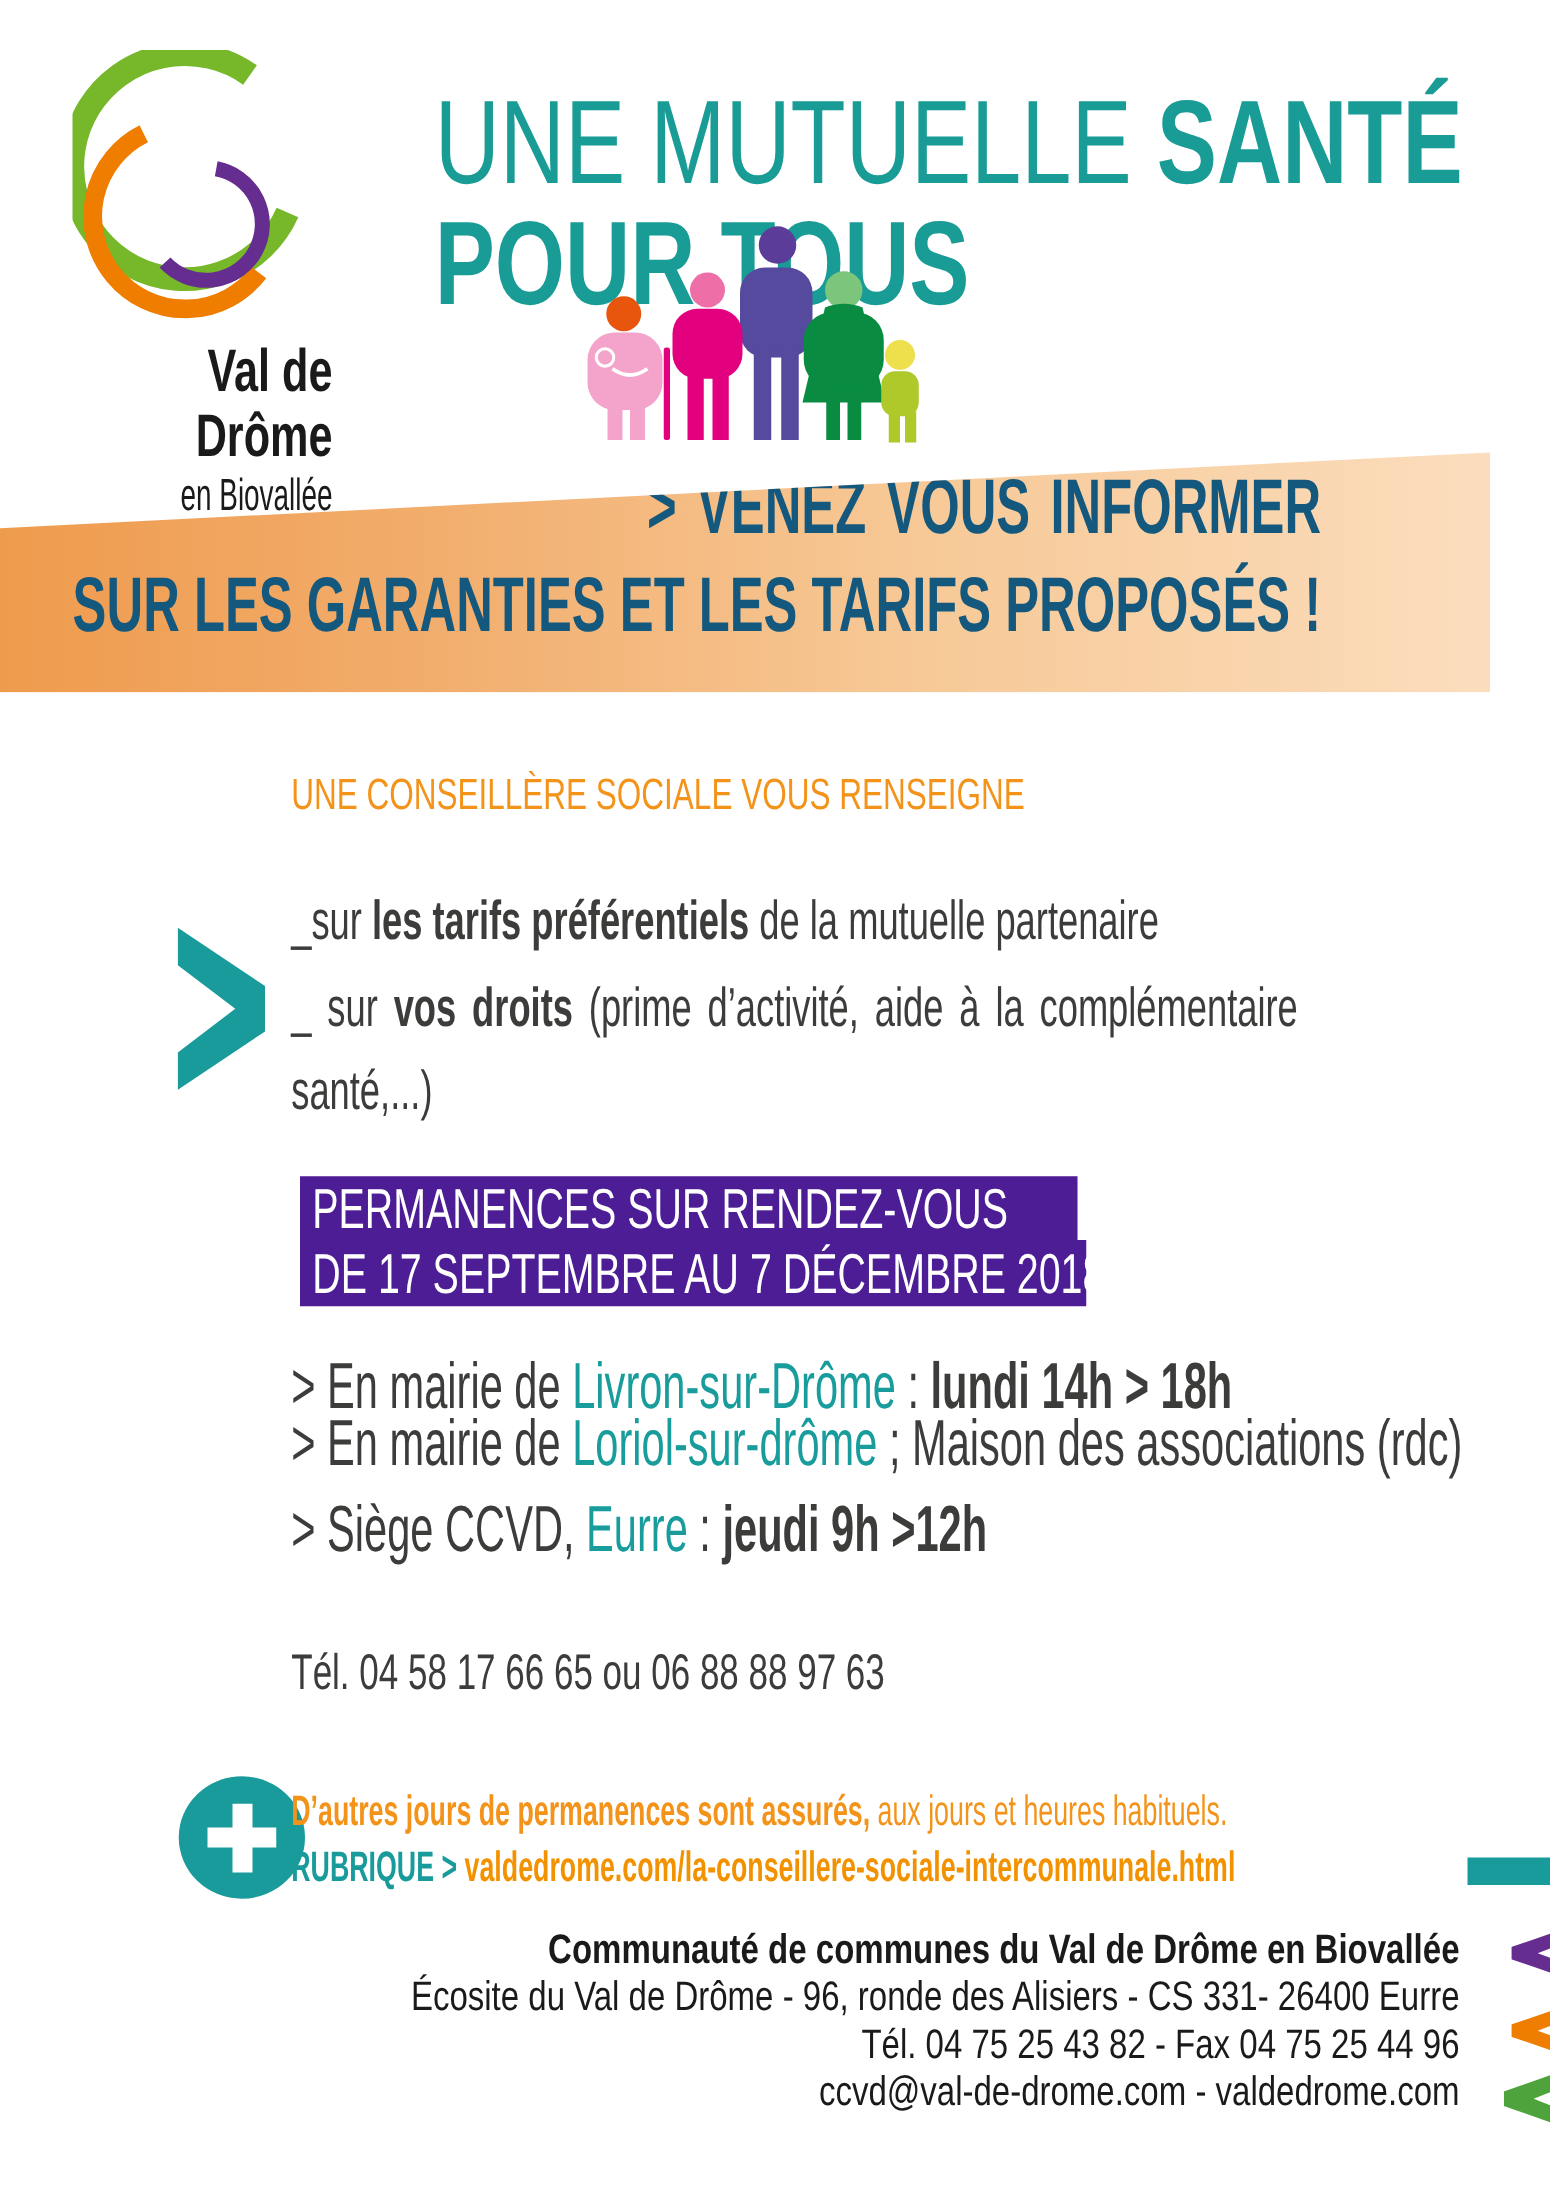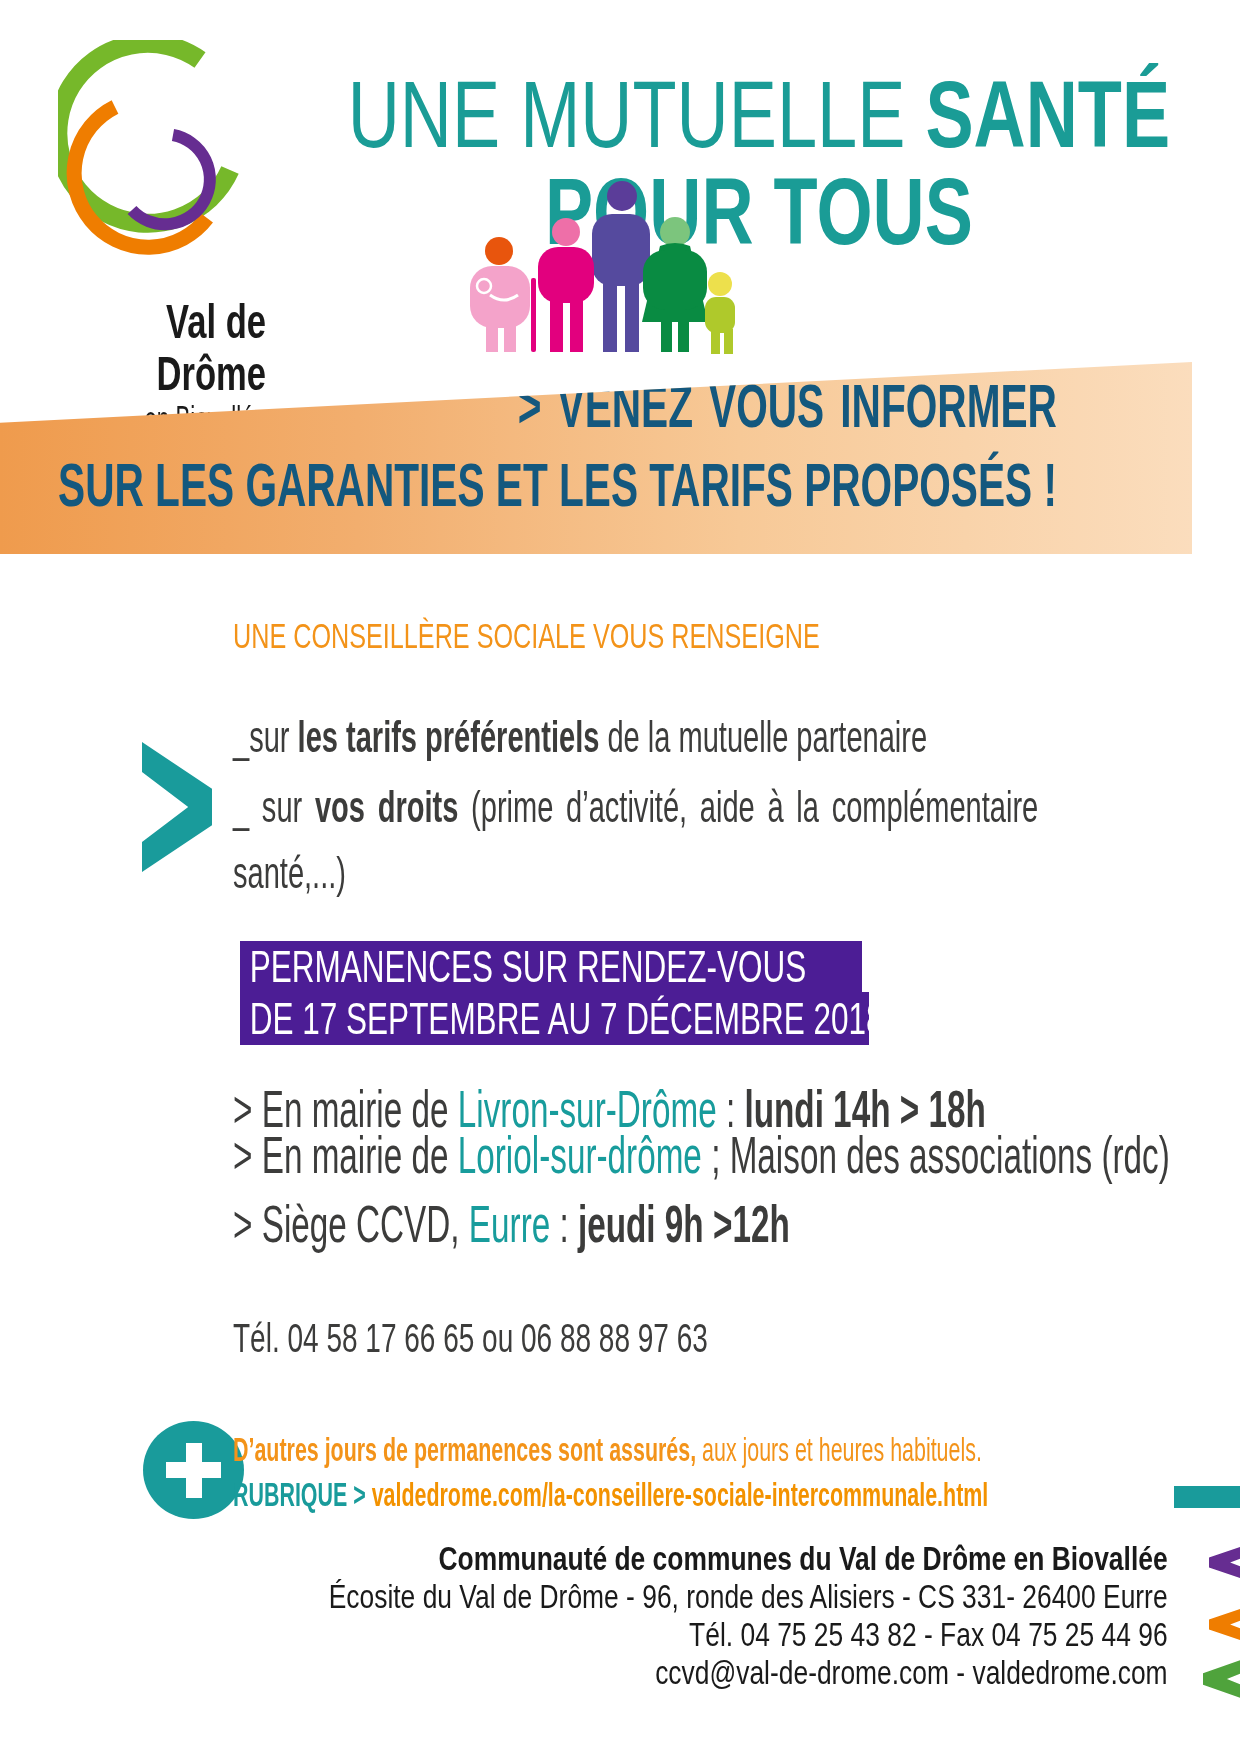--- a/index.html
+++ b/index.html
@@ -3,26 +3,26 @@
 <meta charset="utf-8">
 <style>
   html,body{margin:0;padding:0;background:#fff;}
   .page{position:relative;width:1240px;height:1748px;overflow:hidden;background:#ffffff;
         font-family:"Liberation Sans", sans-serif;}
   .abs{position:absolute;}
   .nw{white-space:nowrap;display:inline-block;}
 
   
   .logo-svg{left:58px;top:40px;width:195px;height:215px;}
-  .logo-text{left:0;top:272px;width:266px;text-align:right;color:#1a1a1a;margin-top:24px;}
+  .logo-text{left:0;top:272px;width:266px;text-align:right;color:#1a1a1a;}
   .logo-name{font-size:48px;font-weight:700;line-height:52px;transform:scaleX(.72);transform-origin:right center;}
   .logo-tagline{font-size:36px;font-weight:400;line-height:40px;transform:scaleX(.62);transform-origin:right center;}
 
   
-  .title{right:70px;top:66px;text-align:center;color:#1A9C96;}
+  .title{right:70px;top:66px;text-align:left;color:#1A9C96;}
   .title-line{font-size:95px;line-height:97px;transform:scaleX(.76);transform-origin:right center;white-space:nowrap;}
   .title-line b{font-weight:700;}
   .title-line.l2{font-weight:700;}
 
   
   .family-svg{left:462px;top:180px;width:280px;height:175px;}
 
   
   .banner{left:0;top:358px;width:1192px;height:196px;
           background:linear-gradient(90deg,#EF9B4D 0%,#F2AE6E 30%,#F7C997 62%,#FBDDBD 100%);

